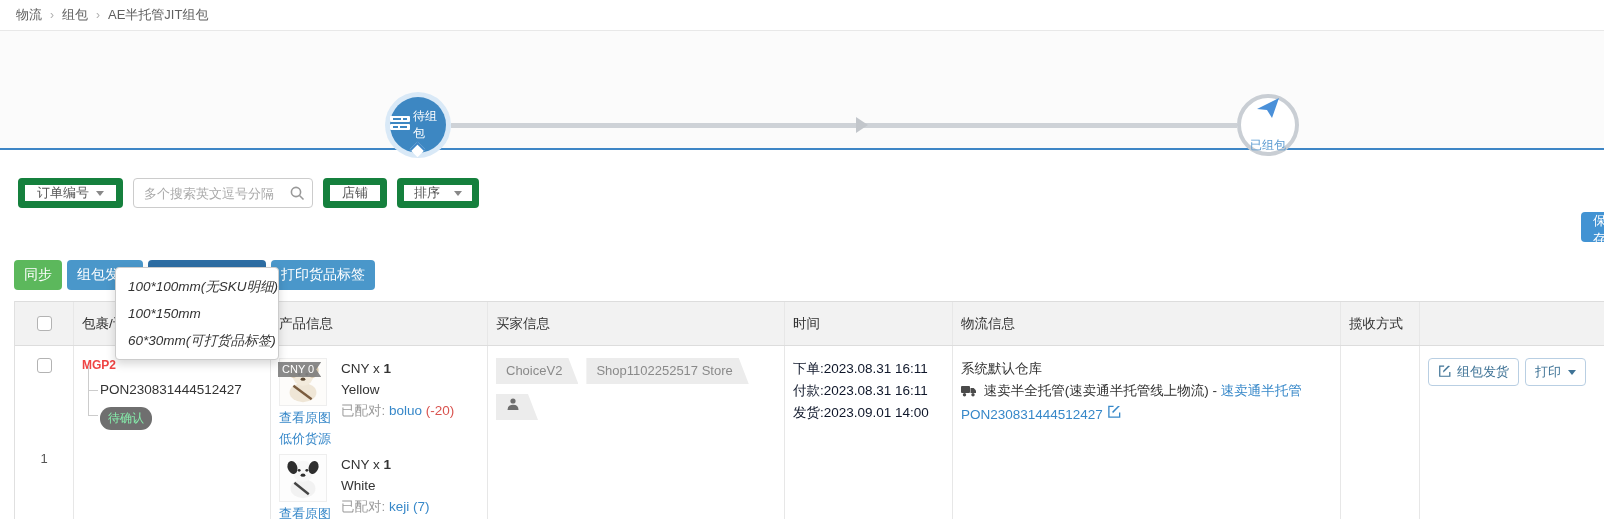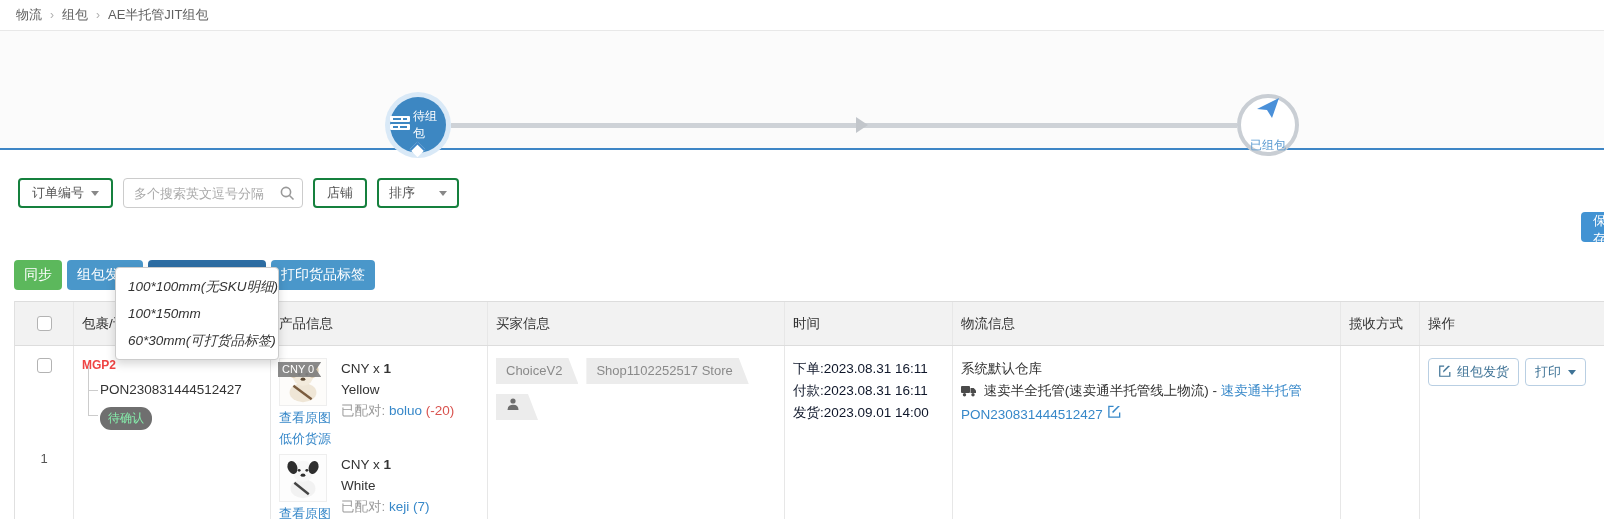--- a/index.html
+++ b/index.html
@@ -24,21 +24,21 @@
   .step2 { position:absolute; left:1237px; top:63px; width:62px; height:62px; border-radius:50%;
     background:#fff; border:4px solid #c9ced4; display:flex; flex-direction:column;
     align-items:center; justify-content:center; gap:14px; }
   .step2 .lbl { font-size:12px; color:#5b9bd1; }
   .caret-up { position:absolute; left:412px; bottom:-7px; width:11px; height:11px; background:#fff;
     border-left:2px solid #3e86c6; border-top:2px solid #3e86c6; transform:rotate(45deg); z-index:3; }
 
   
   .filters { position:relative; height:82px; background:#fff; }
   .filter-row { display:flex; align-items:center; margin:28px 0 0 18px; gap:10px; }
-  .ctrl { height:30px; border:2px solid #15803d; border-radius:4px; background:#fff; color:#555;
+  .ctrl { height:30px; border:7px solid #15803d; border-radius:4px; background:#fff; color:#555;
     font-size:13px; display:inline-flex; align-items:center; padding:0 12px; cursor:pointer; }
   .caret-dn { width:0; height:0; border-left:4px solid transparent; border-right:4px solid transparent;
     border-top:5px solid #888; display:inline-block; margin-left:7px; }
   .searchbox { position:relative; width:180px; height:30px; }
   .searchbox input { width:100%; height:100%; border:1px solid #ccc; border-radius:4px;
     padding:0 30px 0 10px; font-size:13px; color:#333; outline:none; }
   .searchbox input::placeholder { color:#a9a9a9; }
   .searchbox .mag { position:absolute; right:8px; top:7px; }
   .ctrl.sort { width:82px; justify-content:space-between; padding:0 10px; }
   .btn-save { position:absolute; left:1581px; top:34px; height:30px; padding:0 12px;
@@ -220,23 +220,20 @@
         <span>买家信息</span>
       </div>
     <div class="cell">
         <span>时间</span>
       </div>
     <div class="cell">
         <span>物流信息</span>
       </div>
     <div class="cell">
         <span>揽收方式</span>
-      </div>
-    <div class="cell">
-        <span>操作</span>
       </div>
   </div>
 
   <div class="trow tbody">
 
     <div class="cell c-check">
       <span class="cb"></span>
       <span class="row-index">1</span>
     </div>
 

